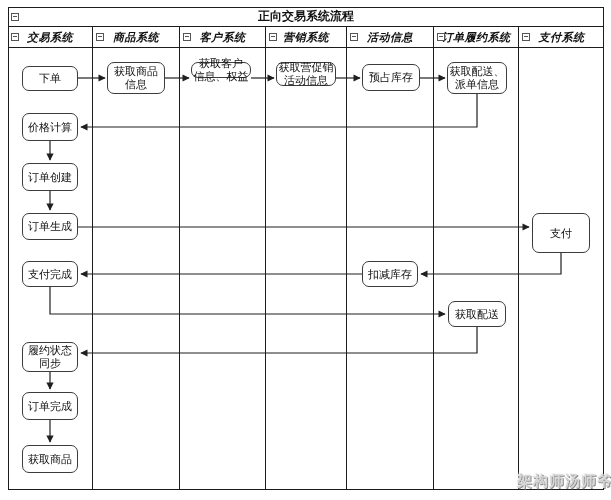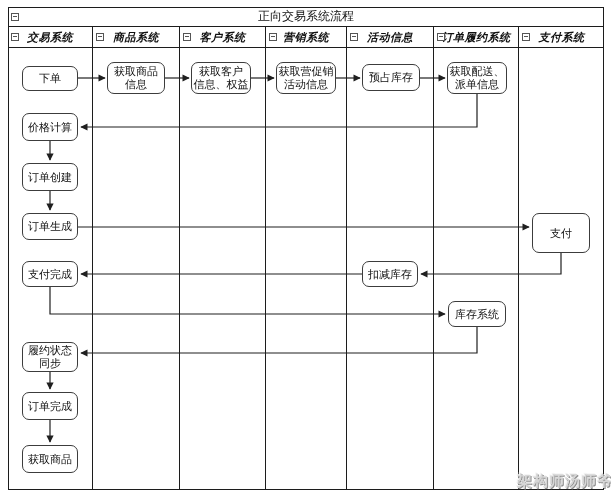--- a/index.html
+++ b/index.html
@@ -14,21 +14,21 @@
   
   .pool {
     position:absolute; left:8px; top:7px; width:596px; height:483px;
     border:1.5px solid #1c1c1c; box-sizing:border-box; background:#fff;
     z-index:1;
   }
   .title-row {
     position:absolute; left:8px; top:7px; width:596px; height:20px;
     border-bottom:1px solid #1c1c1c; box-sizing:border-box;
     display:flex; align-items:center; justify-content:center;
-    font-size:12px; font-weight:normal; z-index:2;
+    font-size:12px; font-weight:bold; z-index:2;
   }
   .header-row {
     position:absolute; left:8px; top:27px; width:596px; height:21px;
     border-bottom:1px solid #1c1c1c; box-sizing:border-box;
     display:flex; z-index:2;
   }
   .header-cell {
     position:relative; height:100%; box-sizing:border-box;
     border-right:1px solid #1c1c1c;
     display:flex; align-items:center; justify-content:center;
@@ -150,34 +150,34 @@
       <polyline points="50,287 50,314 445,314" marker-end="url(#arw)"></polyline>
       <polyline points="477,327 477,353 81,353" marker-end="url(#arw)"></polyline>
       <polyline points="50,372 50,389" marker-end="url(#arw)"></polyline>
       <polyline points="50,420 50,442" marker-end="url(#arw)"></polyline>
     </g>
   </svg>
 
   <div class="node" style="left:22px;top:66px;width:56px;height:25px">下单</div>
   <div class="node" style="left:107px;top:62px;width:58px;height:32px">获取商品
 信息</div>
-  <div class="node" style="left:191px;top:62px;width:60px;height:32px">获取客户
+  <div class="node" style="left:191px;top:62px;width:60px;height:16px">获取客户
 信息、权益</div>
-  <div class="node" style="left:276px;top:62px;width:60px;height:32px">获取营促销
+  <div class="node" style="left:276px;top:62px;width:60px;height:24px">获取营促销
 活动信息</div>
   <div class="node" style="left:362px;top:64px;width:58px;height:27px">预占库存</div>
   <div class="node" style="left:447px;top:62px;width:60px;height:32px">获取配送、
 派单信息</div>
   <div class="node" style="left:22px;top:113px;width:56px;height:28px">价格计算</div>
   <div class="node" style="left:22px;top:163px;width:56px;height:28px">订单创建</div>
   <div class="node" style="left:22px;top:213px;width:56px;height:27px">订单生成</div>
   <div class="node" style="left:532px;top:213px;width:58px;height:40px">支付</div>
   <div class="node" style="left:362px;top:261px;width:56px;height:26px">扣减库存</div>
   <div class="node" style="left:22px;top:261px;width:56px;height:26px">支付完成</div>
-  <div class="node" style="left:448px;top:301px;width:58px;height:26px">库存系统</div>
+  <div class="node" style="left:448px;top:301px;width:58px;height:26px">获取配送</div>
   <div class="node" style="left:22px;top:342px;width:56px;height:30px">履约状态
 同步</div>
   <div class="node" style="left:22px;top:392px;width:56px;height:28px">订单完成</div>
   <div class="node" style="left:22px;top:445px;width:56px;height:28px">获取商品</div>
 
   <div class="watermark">架构师汤师爷</div>
 
 </div>
 
 </body></html>

